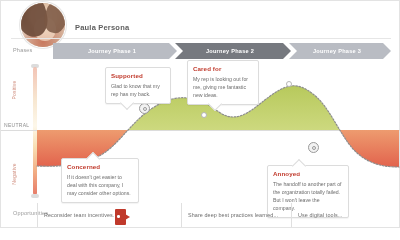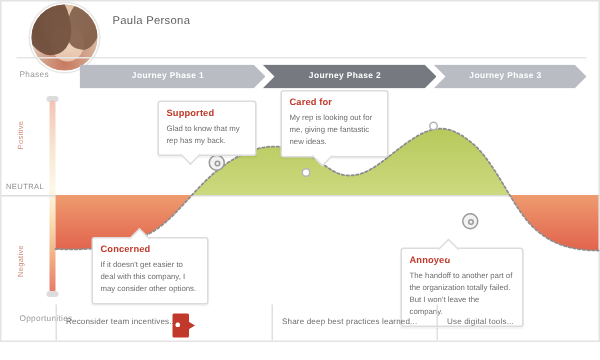--- a/index.html
+++ b/index.html
@@ -46,22 +46,22 @@
   .avatar .hair2{
     position:absolute;right:-2px;top:-4px;width:22px;height:34px;
     background:#7a5743;border-radius:48% 50% 40% 46%;
     transform:rotate(14deg);opacity:.85;
   }
   .avatar .cheek{
     position:absolute;left:13px;top:14px;width:22px;height:24px;
     background:#f2d9c4;border-radius:50%;opacity:.75;
   }
   .persona-name{
-    position:absolute;left:74px;top:8px;
-    font-size:7.5px;font-weight:normal;color:#5e5e5e;letter-spacing:.2px;
+    position:absolute;left:74px;top:22px;
+    font-size:7.5px;font-weight:bold;color:#5e5e5e;letter-spacing:.2px;
   }
   .header-rule{
     position:absolute;left:10px;top:37px;width:380px;height:1px;
     background:#e6e6e6;
   }
 
   
   .phases-row{
     position:absolute;left:0;top:42px;width:400px;height:16px;
   }

